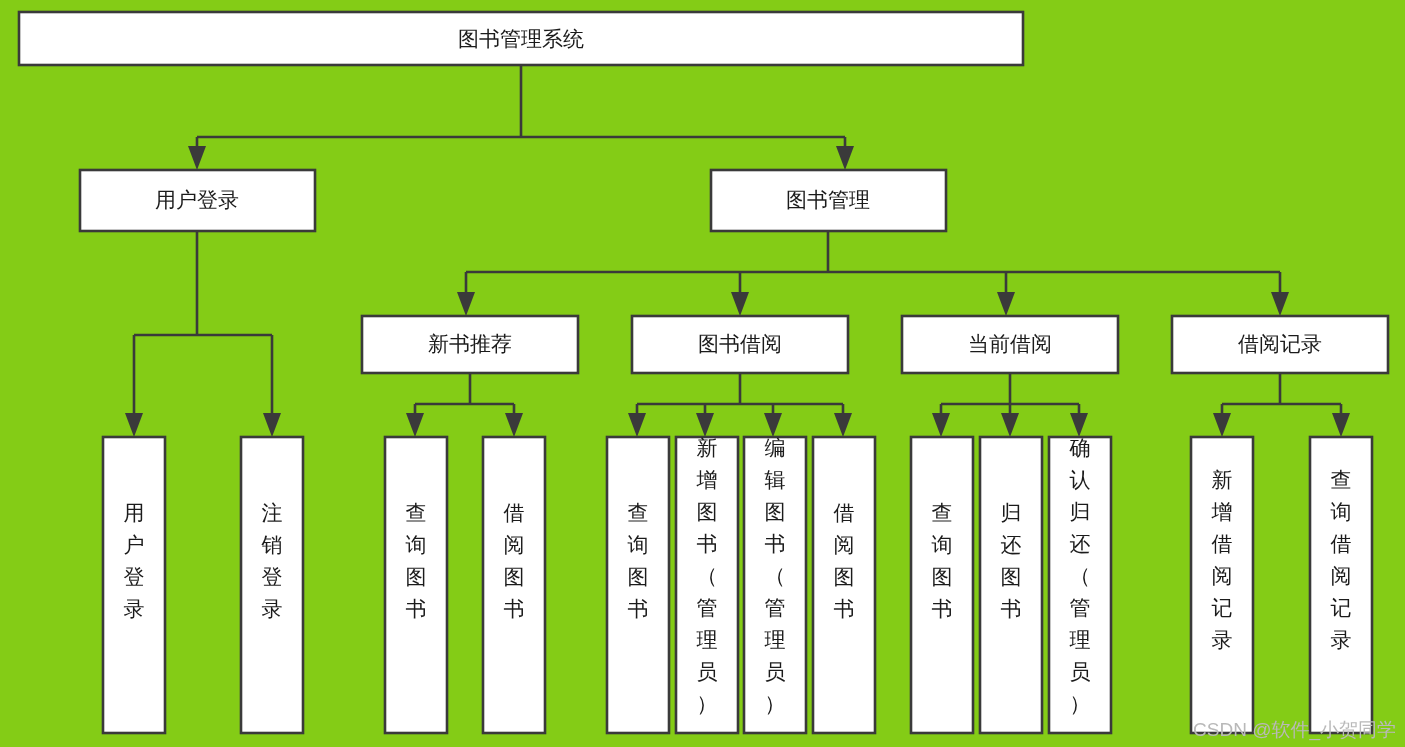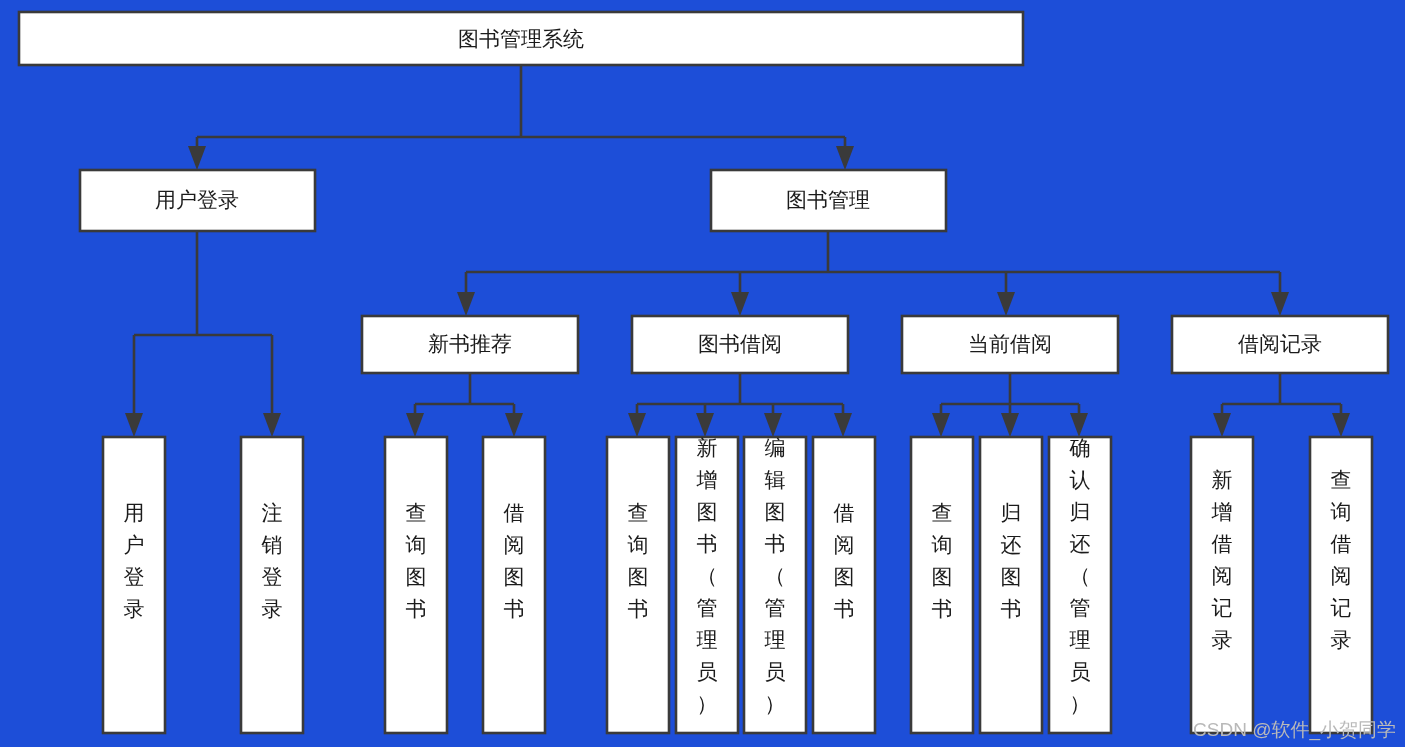--- a/index.html
+++ b/index.html
@@ -8,21 +8,21 @@
     padding: 0;
     background: #ffffff;
   }
   body {
     font-family: "Liberation Sans", "DejaVu Sans", sans-serif;
   }
   #diagram-root {
     position: relative;
     width: 1405px;
     height: 747px;
-    background: #1d4ed8;
+    background: #84cc16;
     overflow: hidden;
   }
   svg.diagram-canvas {
     position: absolute;
     left: 0;
     top: 0;
     width: 1405px;
     height: 747px;
     display: block;
   }

